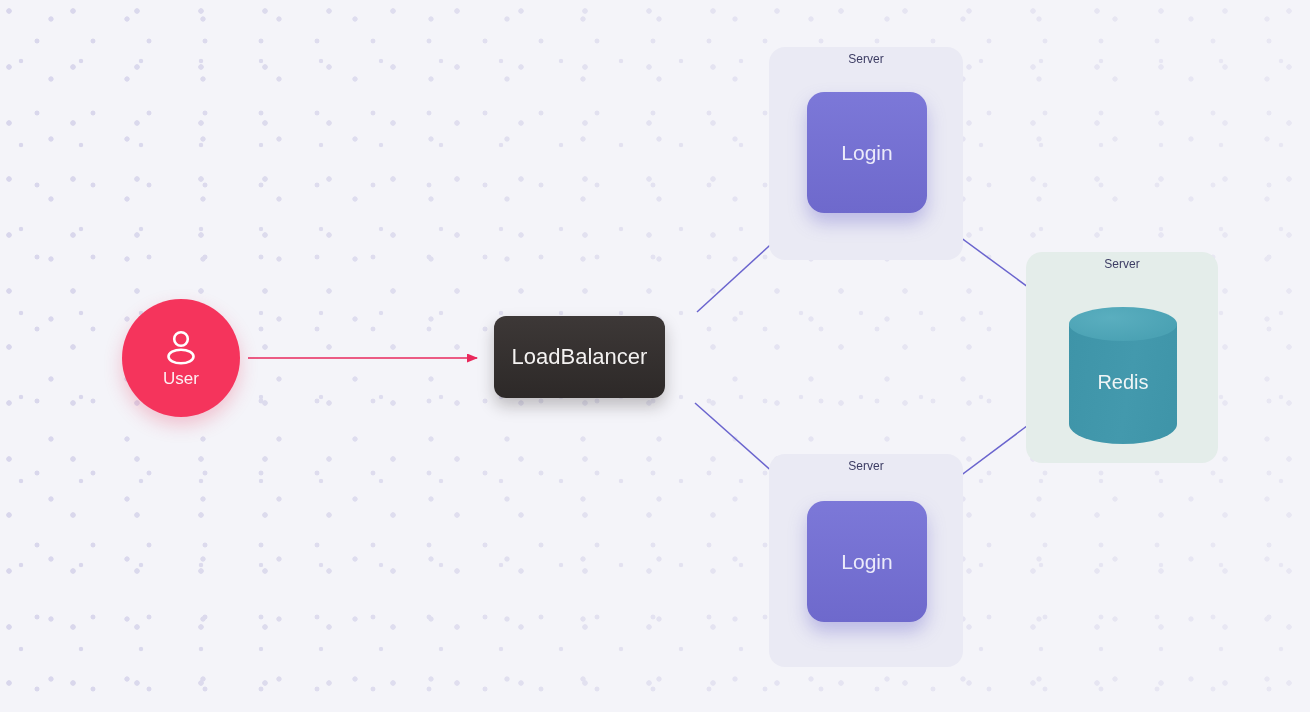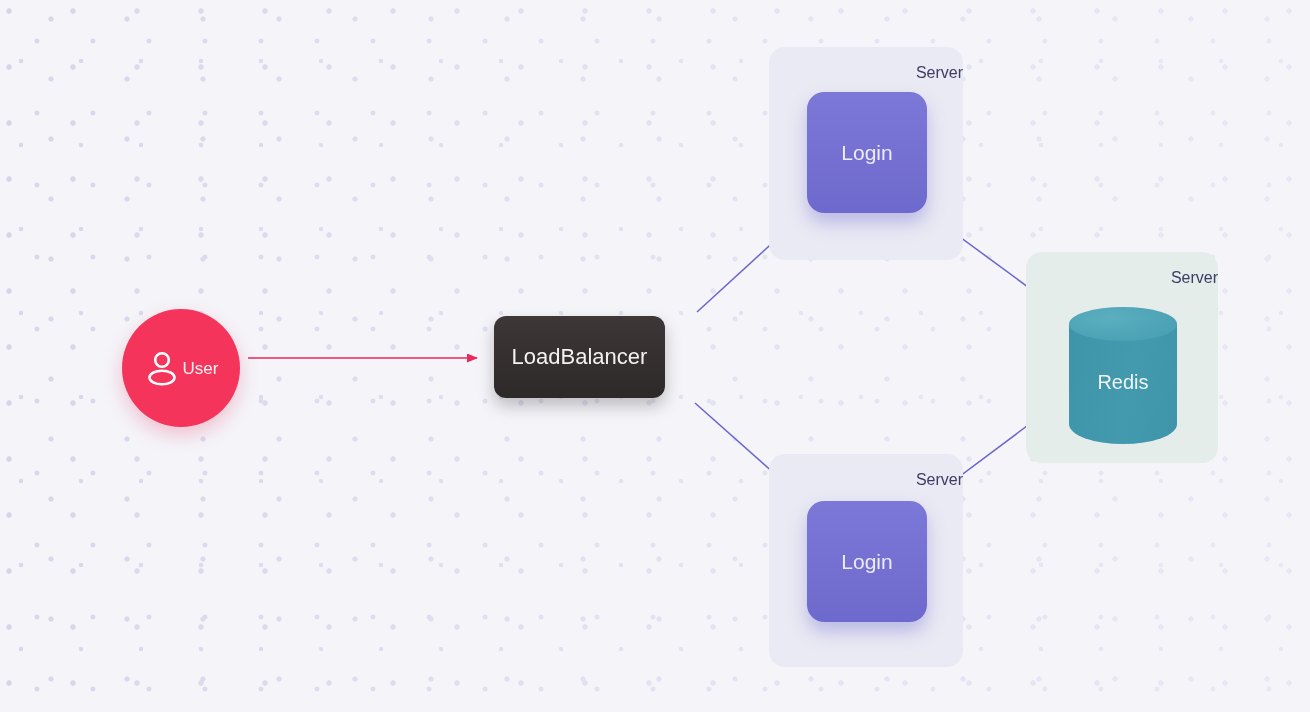--- a/index.html
+++ b/index.html
@@ -28,25 +28,25 @@
     -webkit-mask-image: linear-gradient(to right, rgba(0,0,0,.95) 0%, rgba(0,0,0,.55) 55%, rgba(0,0,0,.42) 100%);
     mask-image: linear-gradient(to right, rgba(0,0,0,.95) 0%, rgba(0,0,0,.55) 55%, rgba(0,0,0,.42) 100%);
   }
 
   .edges-layer { position: absolute; inset: 0; z-index: 1; }
 
   .node { position: absolute; z-index: 2; }
 
   
   .user-node {
-    left: 122px; top: 309px; width: 118px; height: 118px;
+    left: 122px; top: 299px; width: 118px; height: 118px;
     border-radius: 50%;
     background: var(--user-pink, #F5345C);
     box-shadow: 0 8px 18px rgba(230,45,85,.25);
-    display: flex; flex-direction: row; align-items: center; justify-content: center;
+    display: flex; flex-direction: column; align-items: center; justify-content: center;
     gap: 3px; padding-top: 2px;
   }
   .user-node .label { color: var(--user-text, #FDF0F3); font-size: 17px; }
 
   
   .request-pill {
     left: 306px; top: 338px; width: 106px; height: 42px;
     border-radius: 21px;
     background: var(--request-pill-bg, #FAE3E7);
     border: 1px solid var(--request-pill-border, #F3D3DB);
@@ -65,22 +65,22 @@
   .lb-node .label { color: var(--load-balancer-text, #F4F2F1); font-size: 22px; }
 
   
   .server-panel {
     border-radius: 16px;
     width: 194px; height: 213px;
   }
   .server-panel.lavender { background: var(--server-panel-lavender, #EAEAF4); }
   .server-panel.teal { background: var(--server-panel-teal, #E4EDEA); width: 192px; height: 211px; }
   .server-panel .panel-title {
-    display: block; text-align: right; margin-top: 17px;
-    color: var(--server-label, #3C3C63); font-size: 16px;
+    display: block; text-align: center; margin-top: 5px;
+    color: var(--server-label, #3C3C63); font-size: 12px;
   }
   .server-panel-top { left: 769px; top: 47px; }
   .server-panel-bottom { left: 769px; top: 454px; }
   .server-panel-cache { left: 1026px; top: 252px; }
 
   
   .login-box {
     position: absolute; left: 38px; width: 120px; height: 121px;
     border-radius: 17px;
     background: linear-gradient(180deg, var(--login-top, #7C78D8), var(--login-bottom, #6E69CC));

